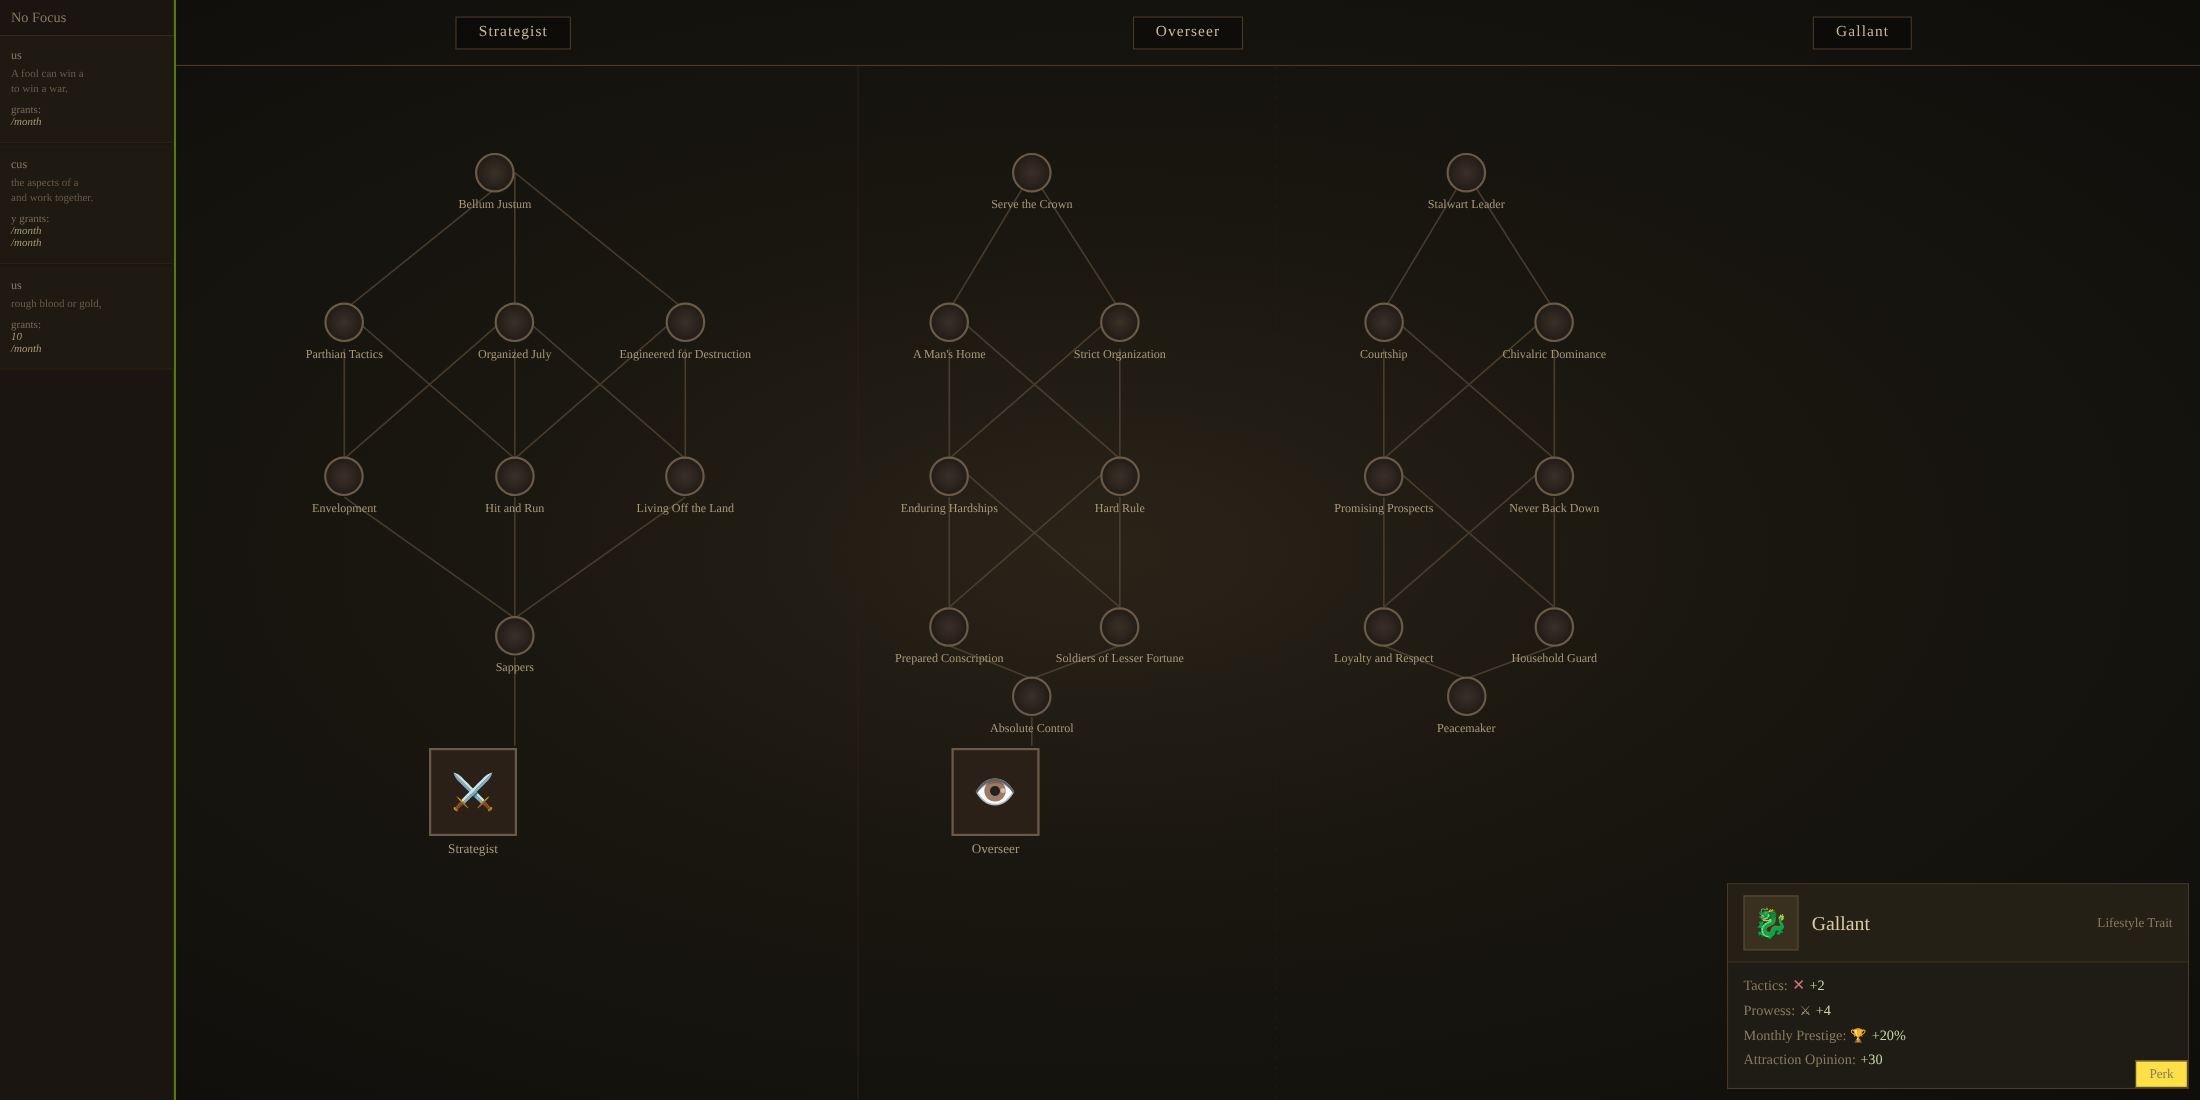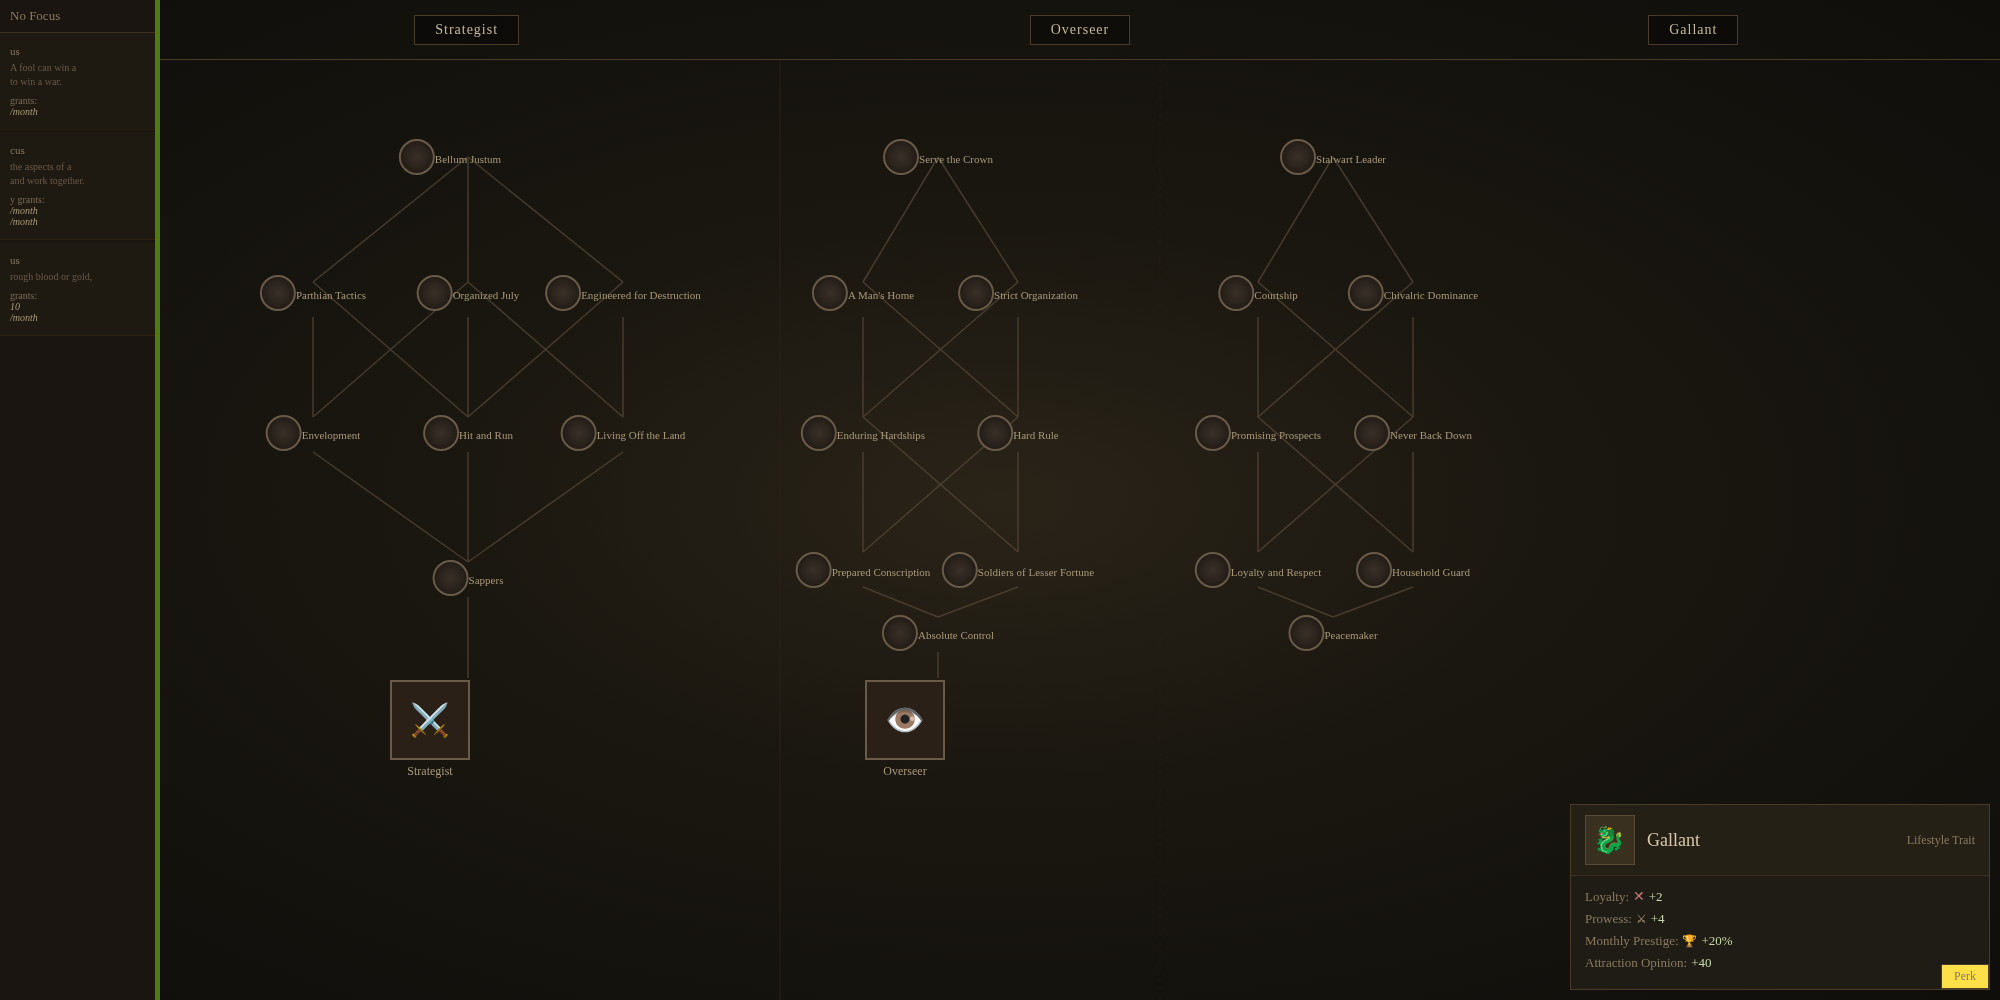--- a/index.html
+++ b/index.html
@@ -21,21 +21,21 @@
     }
 
     
     .sidebar {
       position: absolute;
       left: 0;
       top: 0;
       width: 160px;
       height: 1000px;
       background: #1a1510;
-      border-right: 5px solid #4d7c0f;
+      border-right: 2px solid #4d7c0f;
       z-index: 10;
     }
 
     .sidebar-title {
       font-size: 13px;
       color: #8a7a60;
       padding: 8px 10px;
       border-bottom: 1px solid #3a3020;
     }
 
@@ -123,21 +123,21 @@
       top: 0;
       left: 0;
       width: 100%;
       height: 100%;
     }
 
     
     .node {
       position: absolute;
       display: flex;
-      flex-direction: row;
+      flex-direction: column;
       align-items: center;
       cursor: pointer;
     }
 
     .node-circle {
       width: 36px;
       height: 36px;
       border-radius: 50%;
       border: 2px solid #6a5a48;
       background: radial-gradient(circle, #3a3028 0%, #1a1510 100%);
@@ -492,35 +492,35 @@
       <div class="info-panel-icon">
         <span style="font-size:26px;">🐉</span>
       </div>
       <div style="flex:1;">
         <div class="info-panel-title">Gallant</div>
       </div>
       <div class="info-panel-subtitle">Lifestyle Trait</div>
     </div>
     <div class="info-panel-body">
       <div class="info-stat">
-        <span class="stat-name">Loyalty:</span>
+        <span class="stat-name">Tactics:</span>
         <span class="stat-icon" style="color:#c87878;">✕</span>
         <span class="stat-value">+2</span>
       </div>
       <div class="info-stat">
         <span class="stat-name">Prowess:</span>
         <span class="stat-icon" style="font-size:12px;">⚔</span>
         <span class="stat-value">+4</span>
       </div>
       <div class="info-stat">
         <span class="stat-name">Monthly Prestige:</span>
         <span class="stat-icon" style="font-size:12px;">🏆</span>
         <span class="stat-value" style="color:#c8d8a8;">+20%</span>
       </div>
       <div class="info-stat">
         <span class="stat-name">Attraction Opinion:</span>
-        <span class="stat-value">+40</span>
+        <span class="stat-value">+30</span>
       </div>
     </div>
     <div class="perk-btn">Perk</div>
   </div>
 
 </div>
 
 </body></html>

